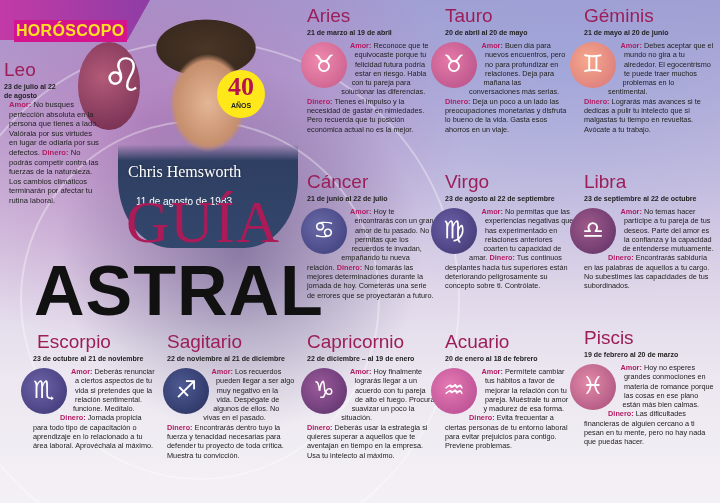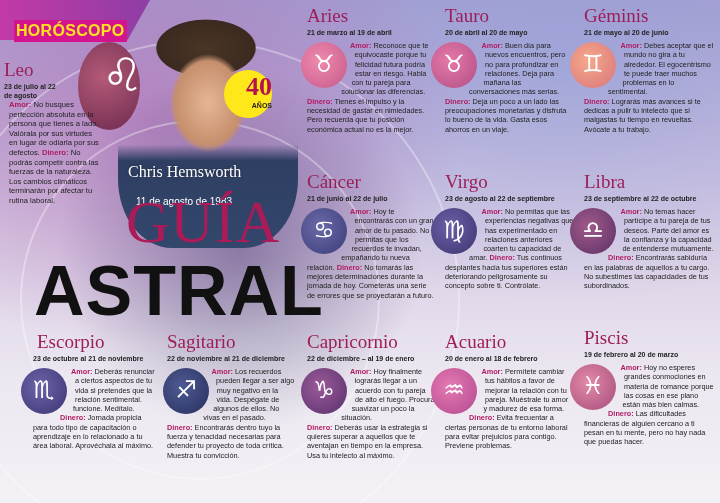--- a/index.html
+++ b/index.html
@@ -13,29 +13,29 @@
 .wheel{position:absolute;border-radius:50%;border:2px solid rgba(255,255,255,0.35)}
 .banner-strip{position:absolute;left:0;top:0;width:150px;height:40px;background:linear-gradient(90deg,#c62aa0,#8a2fa0);clip-path:polygon(0 0,100% 0,85% 100%,0 100%);opacity:.85}
 .hdr{position:absolute;left:14px;top:20px;height:22px;padding:0 2px;background:#d4148f;color:#ffe21f;font-weight:bold;font-size:16px;line-height:22px;letter-spacing:.3px}
 .portrait{position:absolute;left:118px;top:18px;width:180px;height:230px;border-radius:45% 45% 30% 30%;
  background:
   radial-gradient(ellipse 55px 70px at 90px 85px,#e4b696 0%,#c68f6d 60%,rgba(0,0,0,0) 70%),
   radial-gradient(ellipse 70px 40px at 88px 30px,#4a3526 0%,#3a2a1f 70%,rgba(0,0,0,0) 72%),
   linear-gradient(180deg,rgba(0,0,0,0) 0%,rgba(0,0,0,0) 55%,#2f3f63 62%,#33466c 100%)}
 .leo-ball{position:absolute;left:78px;top:42px;width:62px;height:88px;border-radius:50%;background:radial-gradient(circle at 40% 40%,#b35a78,#6e2a4e);}
 .leo-glyph{position:absolute;left:102px;top:52px;font-size:46px;color:#fff;font-family:"DejaVu Sans",sans-serif;line-height:1}
-.badge40{position:absolute;left:224px;top:70px;width:48px;height:48px;border-radius:50%;background:#ffe81a;text-align:right}
+.badge40{position:absolute;left:217px;top:70px;width:48px;height:48px;border-radius:50%;background:#ffe81a;text-align:center}
 .badge40 .n{display:block;font-family:"Liberation Serif",serif;font-weight:bold;font-size:26px;color:#b5124f;line-height:30px;margin-top:2px}
 .badge40 .a{display:block;font-size:7px;font-weight:bold;color:#222;line-height:8px}
 .celeb{position:absolute;left:128px;top:163px;font-family:Liberation Serif, serif;color:#fff;font-size:16px;text-shadow:0 0 3px rgba(0,0,0,.4)}
 .celeb-date{position:absolute;left:136px;top:196px;font-family:Liberation Sans, sans-serif;color:#fff;font-size:10px}
 .guia{position:absolute;left:126px;top:192px;font-family:"Liberation Serif",serif;font-size:60px;color:#ab1b58;line-height:1;letter-spacing:1px}
 .astral{position:absolute;left:34px;top:256px;font-family:Liberation Sans, sans-serif;font-weight:bold;font-size:70px;color:#111;line-height:1;letter-spacing:1px}
 .sign{position:absolute}
-.sign .name{font-family:Liberation Serif, serif;color:#9c1e59;font-size:19px;line-height:20px}
+.sign .name{font-family:Liberation Sans, sans-serif;color:#9c1e59;font-size:19px;line-height:20px}
 .sign .dates{font-size:7px;font-weight:bold;color:#222;margin-top:2px;line-height:9px;white-space:nowrap}
 .sign .body{position:relative;margin-top:4px;font-family:"Liberation Sans",sans-serif;font-size:7.3px;line-height:9.3px;color:#222}
 .sign .ball{float:left;width:46px;height:46px;border-radius:50%;margin:1px 8px 2px -6px;shape-outside:circle(50%);display:flex;align-items:center;justify-content:center;color:#fff;font-size:24px;font-family:"DejaVu Sans",sans-serif}
 .k{color:#b01b62;font-weight:bold}
 .leo .body{font-size:7.6px;line-height:9.6px}
 </style>
 </head>
 <body>
 
 <div id="page">

